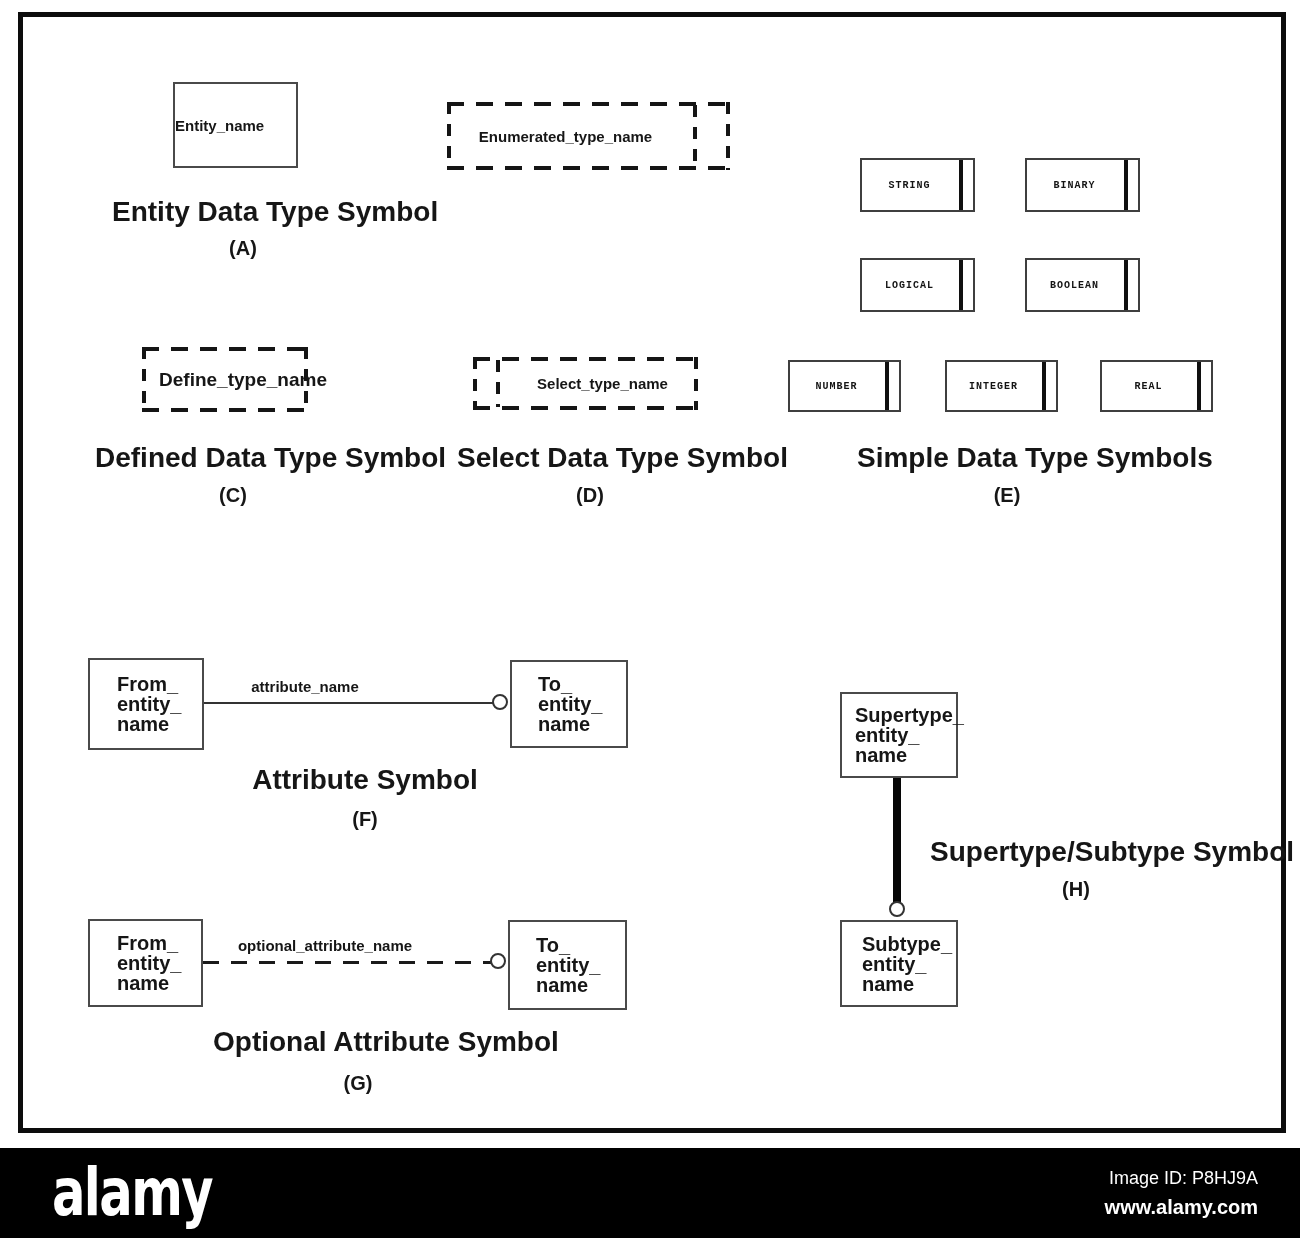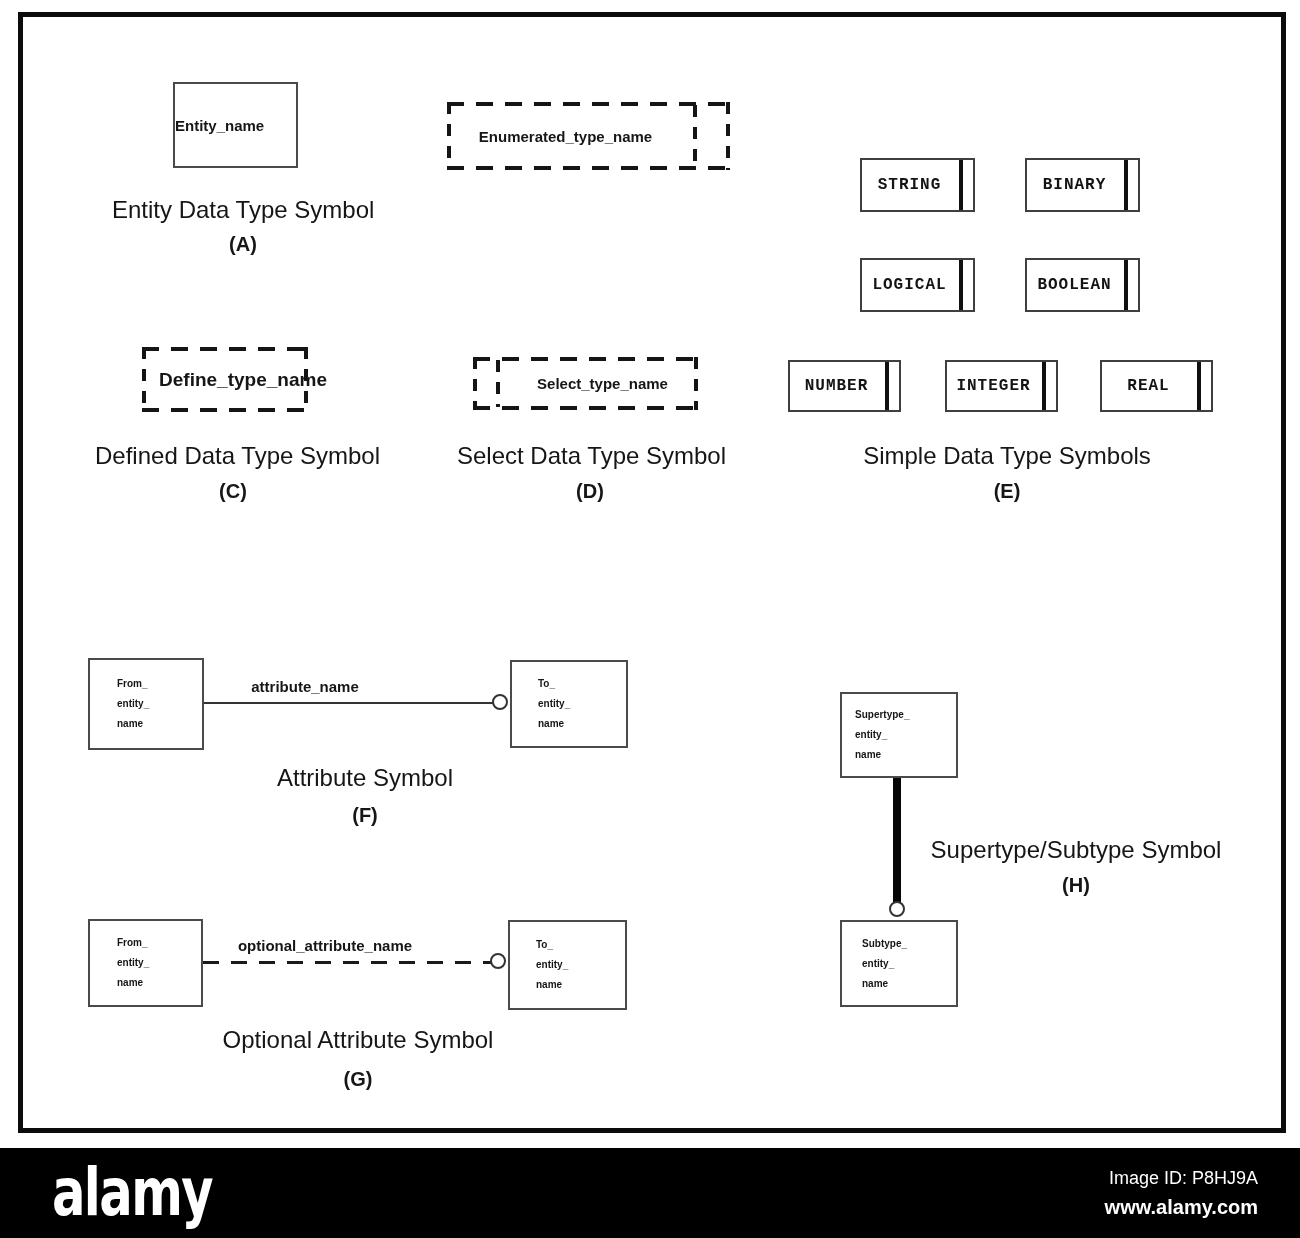--- a/index.html
+++ b/index.html
@@ -27,33 +27,33 @@
     display:flex;align-items:center;justify-content:center;}
   .vdash{position:absolute;top:3px;bottom:3px;width:4px;
     background:repeating-linear-gradient(180deg,#151515 0 12px,transparent 12px 22px);}
 
   .boxlabel{font-weight:700;font-size:15px;color:#161616;white-space:nowrap;}
 
   
   .simplebox{position:absolute;border:2px solid #3f3f3f;box-sizing:border-box;background:#fff;
              display:flex;align-items:center;justify-content:center;}
   .simplebox .lbl{font-family:"Liberation Mono","DejaVu Sans Mono",monospace;
-                  font-weight:700;font-size:16px;letter-spacing:1px;color:#141414;
+                  font-weight:700;font-size:10px;letter-spacing:1px;color:#141414;
                   padding-right:16px;white-space:nowrap;}
   .typebar{position:absolute;right:10px;top:0;bottom:0;width:4px;background:#101010;}
 
   
   .caption{position:absolute;text-align:center;}
-  .caption .t{font-weight:400;font-size:24px;color:#161616;white-space:nowrap;}
+  .caption .t{font-weight:700;font-size:28px;color:#161616;white-space:nowrap;}
   .caption .g{font-weight:700;font-size:20px;color:#161616;}
 
   
   .mbox{position:absolute;border:2px solid #4a4a4a;box-sizing:border-box;background:#fff;
         display:flex;flex-direction:column;justify-content:center;}
-  .mbox span{font-weight:700;font-size:10px;line-height:20px;color:#161616;white-space:nowrap;}
+  .mbox span{font-weight:700;font-size:20px;line-height:20px;color:#161616;white-space:nowrap;}
 
   .relline{position:absolute;height:2px;background:#333;}
   .reldash{position:absolute;height:3px;
     background:repeating-linear-gradient(90deg,#1a1a1a 0 16px,transparent 16px 28px);}
   .relcircle{position:absolute;width:16px;height:16px;border:2px solid #333;border-radius:50%;
              background:#fff;box-sizing:border-box;}
   .rellabel{position:absolute;text-align:center;font-weight:700;font-size:15px;color:#161616;white-space:nowrap;}
   .thickline{position:absolute;width:8px;background:#060606;}
 
   

